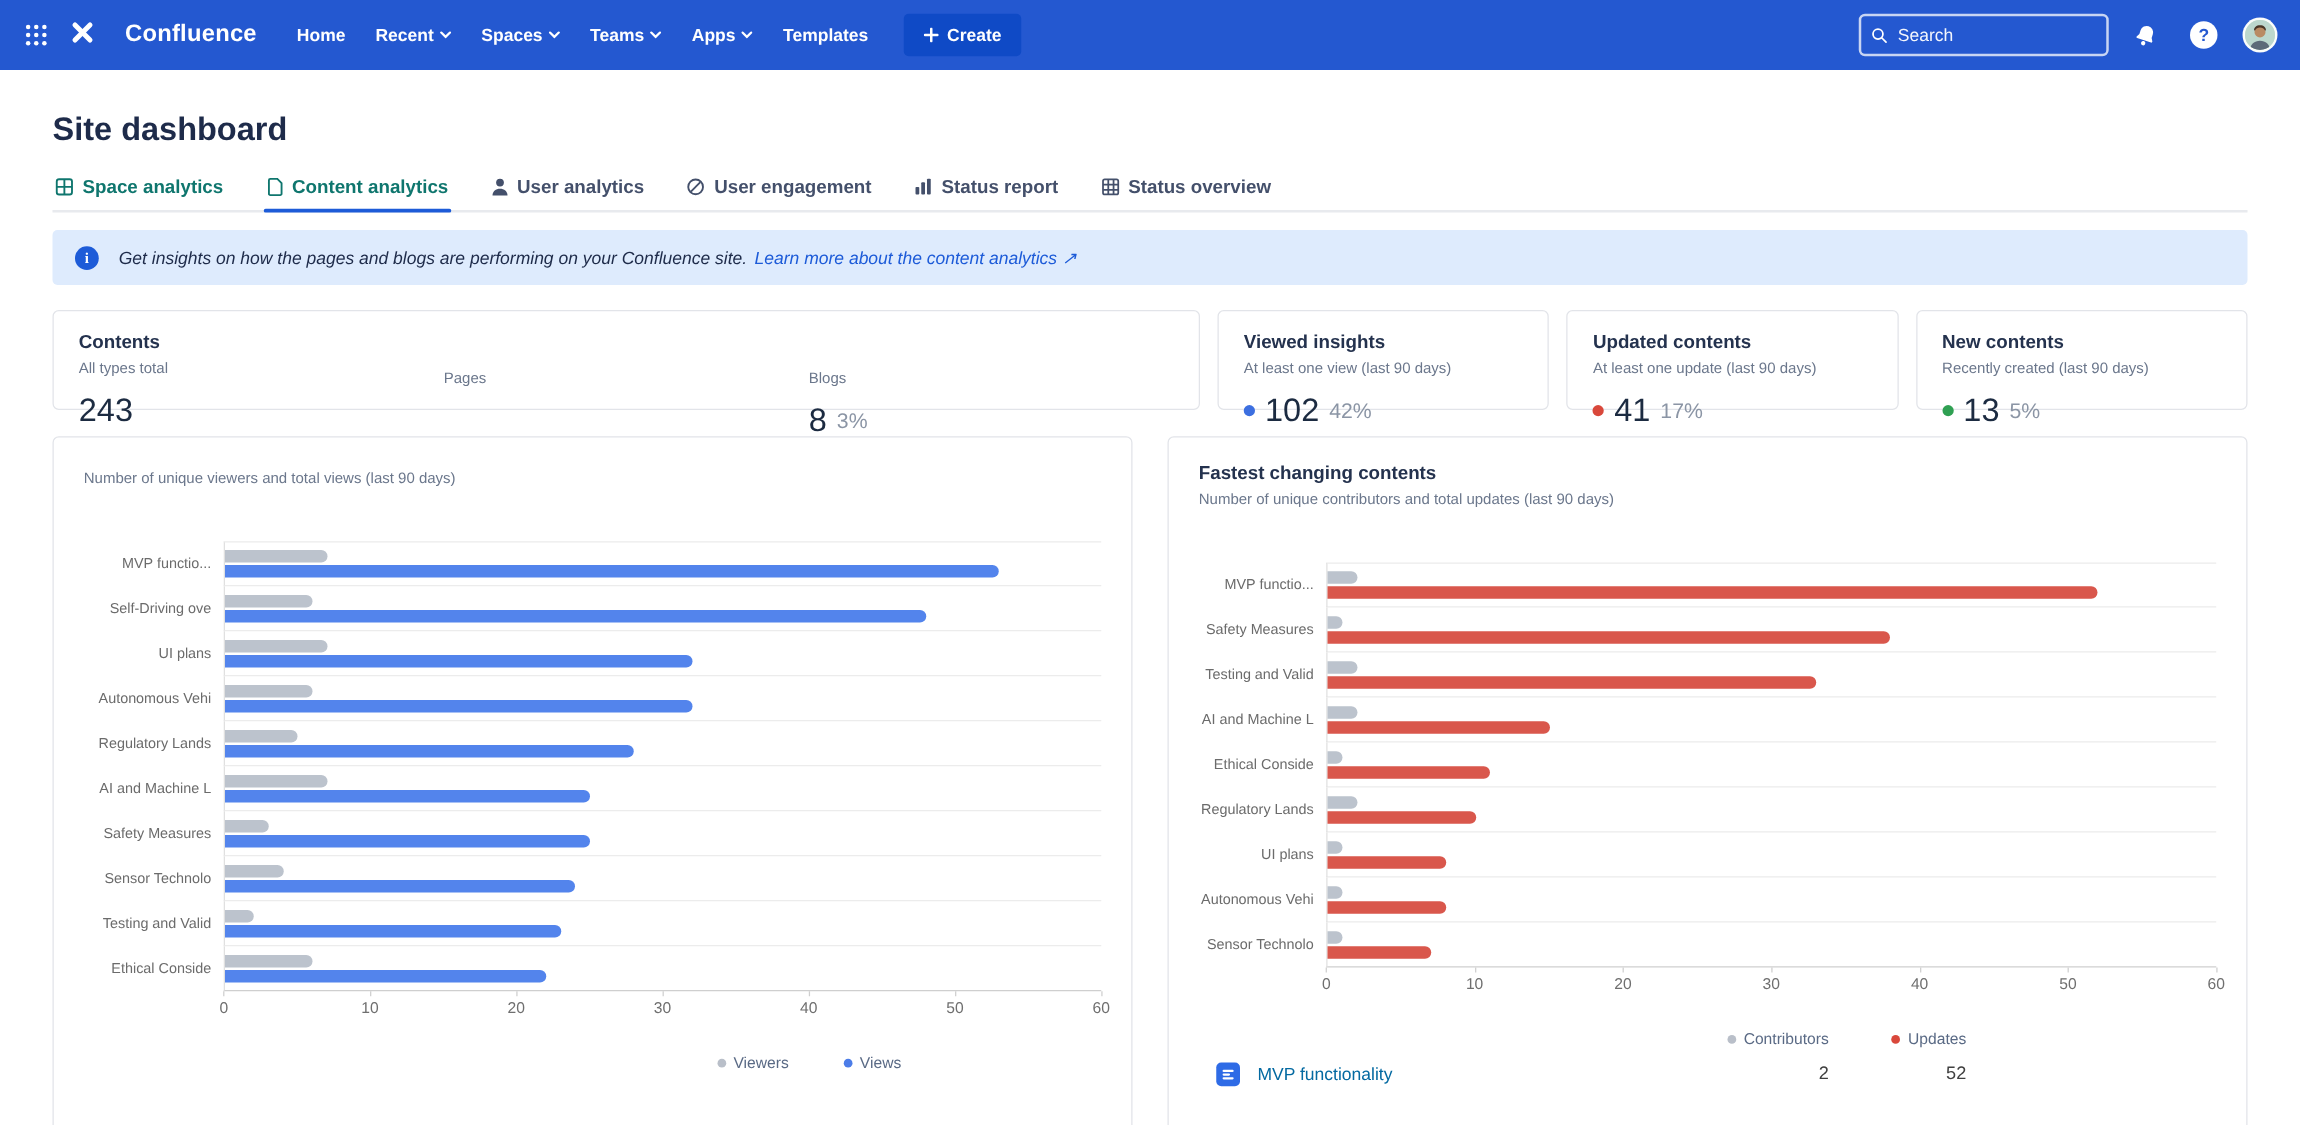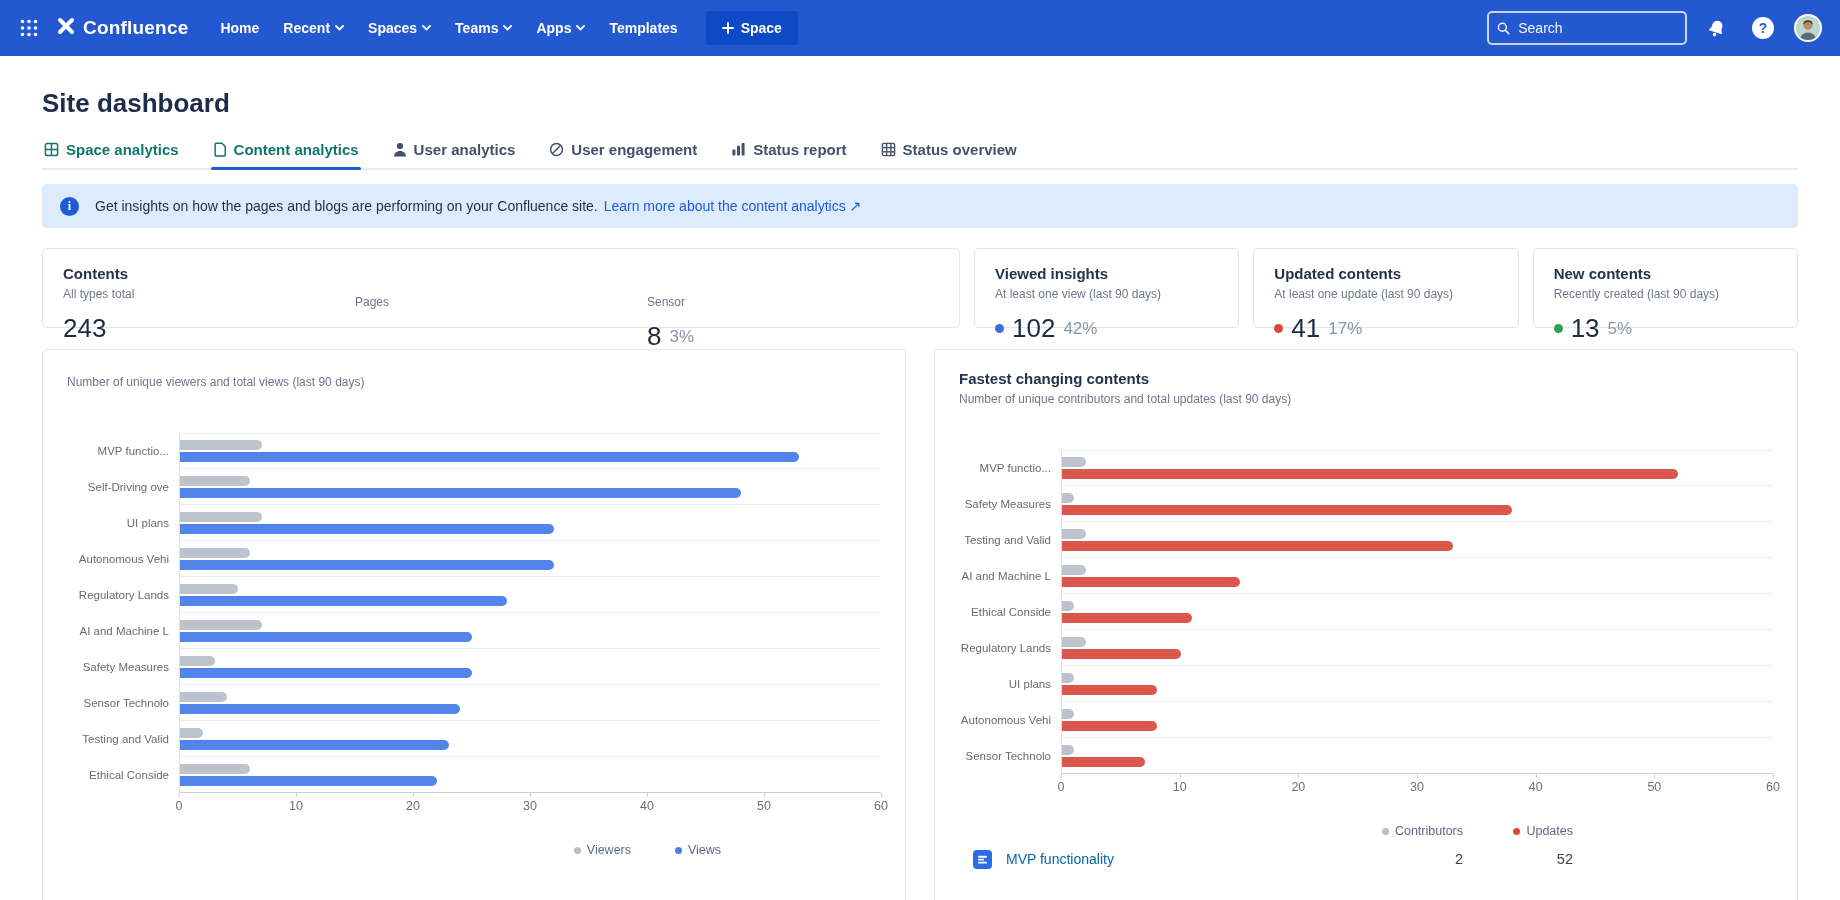--- a/index.html
+++ b/index.html
@@ -5,21 +5,21 @@
   * { margin:0; padding:0; box-sizing:border-box; }
   html,body { width:1840px; height:900px; overflow:hidden; background:#fff;
     font-family:"Liberation Sans", sans-serif; }
 
   
   .navbar { height:56px; background:#2458d0; display:flex; align-items:center;
     justify-content:space-between; padding:0 18px 0 14px; color:#fff; }
   .nav-left { display:flex; align-items:center; gap:8px; }
   .icon-btn { background:none; border:none; color:#fff; cursor:pointer;
     display:flex; align-items:center; justify-content:center; padding:6px; border-radius:4px; }
-  .logo { display:flex; align-items:center; gap:7px; margin:0 14px 0 4px; }
+  .logo { display:flex; align-items:center; gap:24px; margin:0 14px 0 4px; }
   .logo-text { font-size:19px; font-weight:600; color:#fff; letter-spacing:.2px; }
   .nav-items { display:flex; align-items:center; gap:4px; }
   .nav-item { display:flex; align-items:center; gap:5px; color:#fff; font-size:14px;
     font-weight:600; padding:8px 10px; border-radius:4px; cursor:pointer; background:none; border:none; }
   .create-btn { display:flex; align-items:center; gap:7px; background:#0f4ac6; color:#fff;
     border:none; font-size:14px; font-weight:600; padding:9px 16px; border-radius:4px;
     margin-left:10px; cursor:pointer; }
   .nav-right { display:flex; align-items:center; gap:14px; }
   .search-box { display:flex; align-items:center; gap:8px; width:200px; height:34px;
     border:2px solid rgba(255,255,255,.75); border-radius:5px; padding:0 8px; }
@@ -38,21 +38,21 @@
   .tabs { display:flex; gap:30px; margin-top:22px; border-bottom:2px solid #e8eaee; }
   .tab { display:flex; align-items:center; gap:7px; font-size:15px; font-weight:600;
     color:#44506b; padding:0 2px 10px 2px; cursor:pointer; background:none; border:none;
     position:relative; font-family:"Liberation Sans",sans-serif; }
   .tab.blue { color:#0f766e; }
   .tab.active::after { content:""; position:absolute; left:0; right:0; bottom:-2px;
     height:3px; background:#1d5bd8; border-radius:2px; }
 
   .banner { margin-top:14px; background:#deebfd; border-radius:4px; height:44px;
     display:flex; align-items:center; gap:16px; padding:0 18px; }
-  .banner-text { font-size:14px; color:#1e2b4a; }
+  .banner-text { font-size:14px; color:#1e2b4a;font-style:italic; }
   .banner-link { font-size:14px; color:#1d5bd8; text-decoration:none; margin-left:2px; }
   .info-icon { width:19px; height:19px; border-radius:50%; background:#1d5bd8; color:#fff;
     font-size:12px; font-weight:700; display:flex; align-items:center; justify-content:center;
     font-family:"Liberation Serif",serif; flex:none; }
 
   
   .summary-row { display:flex; gap:14px; margin-top:20px; }
   .card { border:1px solid #e2e4e9; border-radius:5px; background:#fff; }
   .sum-card { padding:16px 20px; height:80px; }
   .contents-card { flex:0 0 870px; display:flex; }
@@ -153,21 +153,21 @@
           </svg>
       </button>
       <button class="nav-item">
         <span>Templates</span>
       </button>
     </nav>
     <button class="create-btn">
       <svg width="12" height="12" viewBox="0 0 12 12">
           <path d="M6 1v10M1 6h10" stroke="#fff" stroke-width="2" stroke-linecap="round"></path>
         </svg>
-      <span>Space</span>
+      <span>Create</span>
     </button>
   </div>
   <div class="nav-right">
     <div class="search-box">
       <svg width="15" height="15" viewBox="0 0 16 16" fill="none">
         <circle cx="6.5" cy="6.5" r="4.8" stroke="#fff" stroke-width="1.7"></circle>
         <line x1="10.3" y1="10.3" x2="14.3" y2="14.3" stroke="#fff" stroke-width="1.7" stroke-linecap="round"></line>
       </svg>
       <input type="text" placeholder="Search" style="">
     </div>
@@ -257,21 +257,21 @@
         <div class="card-title">Contents</div>
         <div class="card-sub">All types total</div>
         <div class="metric-line">
           <span class="metric-value">243</span>
         </div>
       </div>
       <div class="contents-col" style="padding-top:25px;">
         <div class="card-sub">Pages</div>
       </div>
       <div class="contents-col" style="padding-top:25px;">
-        <div class="card-sub">Sensor</div>
+        <div class="card-sub">Blogs</div>
         <div class="metric-line">
           <span class="metric-value">8</span>
           <span class="metric-pct">3%</span>
         </div>
       </div>
     </div>
 
     <div class="card sum-card small-card">
       <div class="card-title">Viewed insights</div>
       <div class="card-sub">At least one view (last 90 days)</div>

